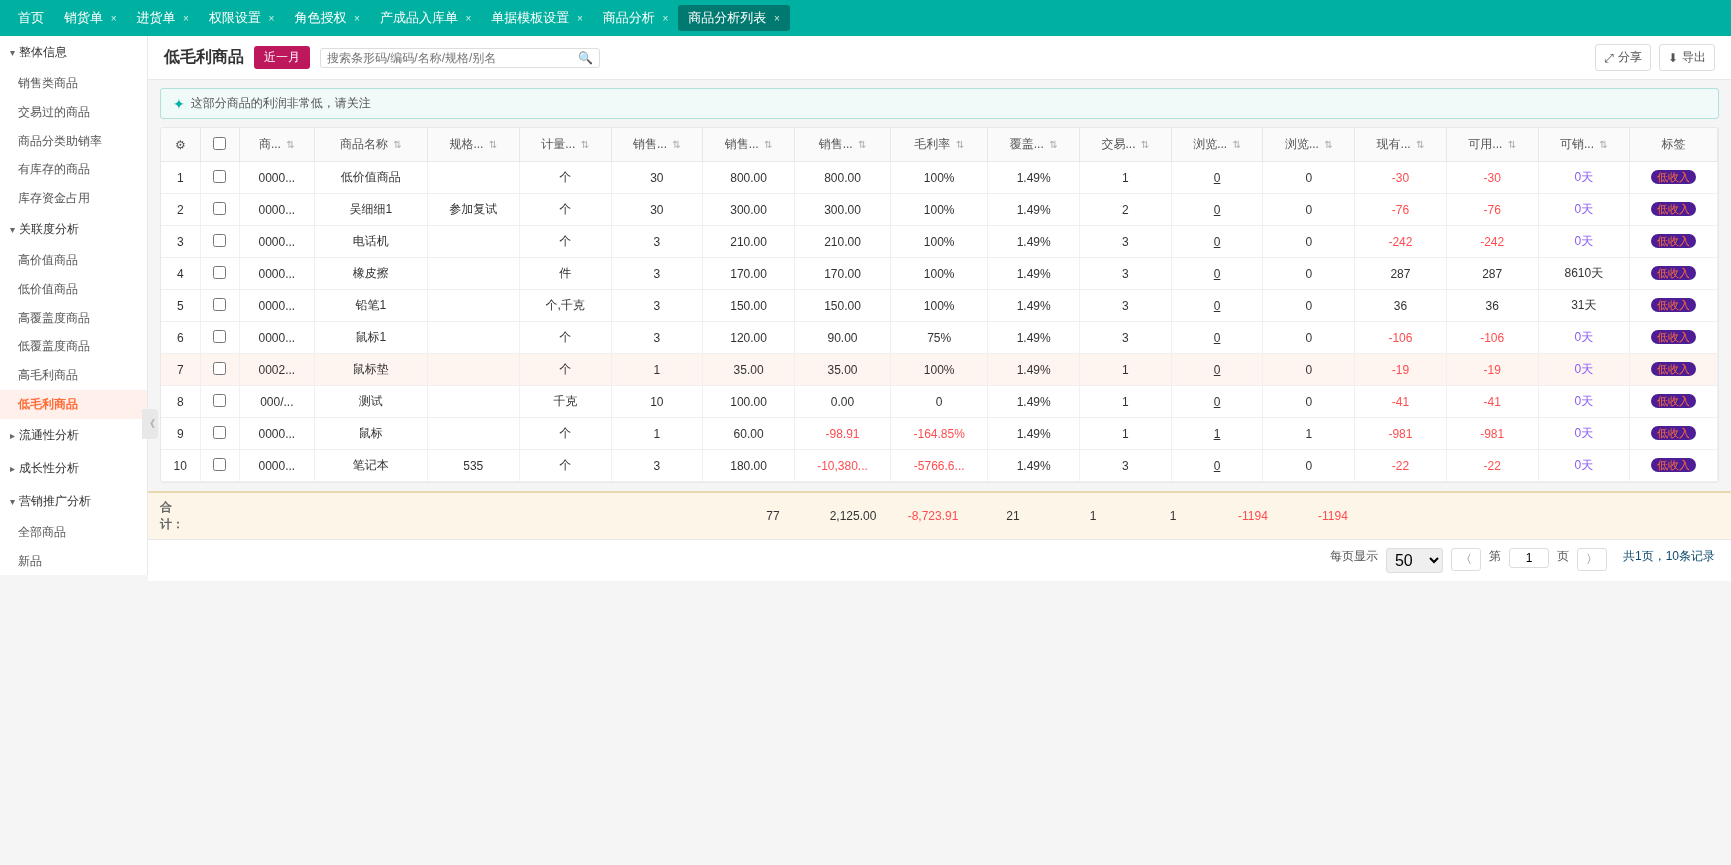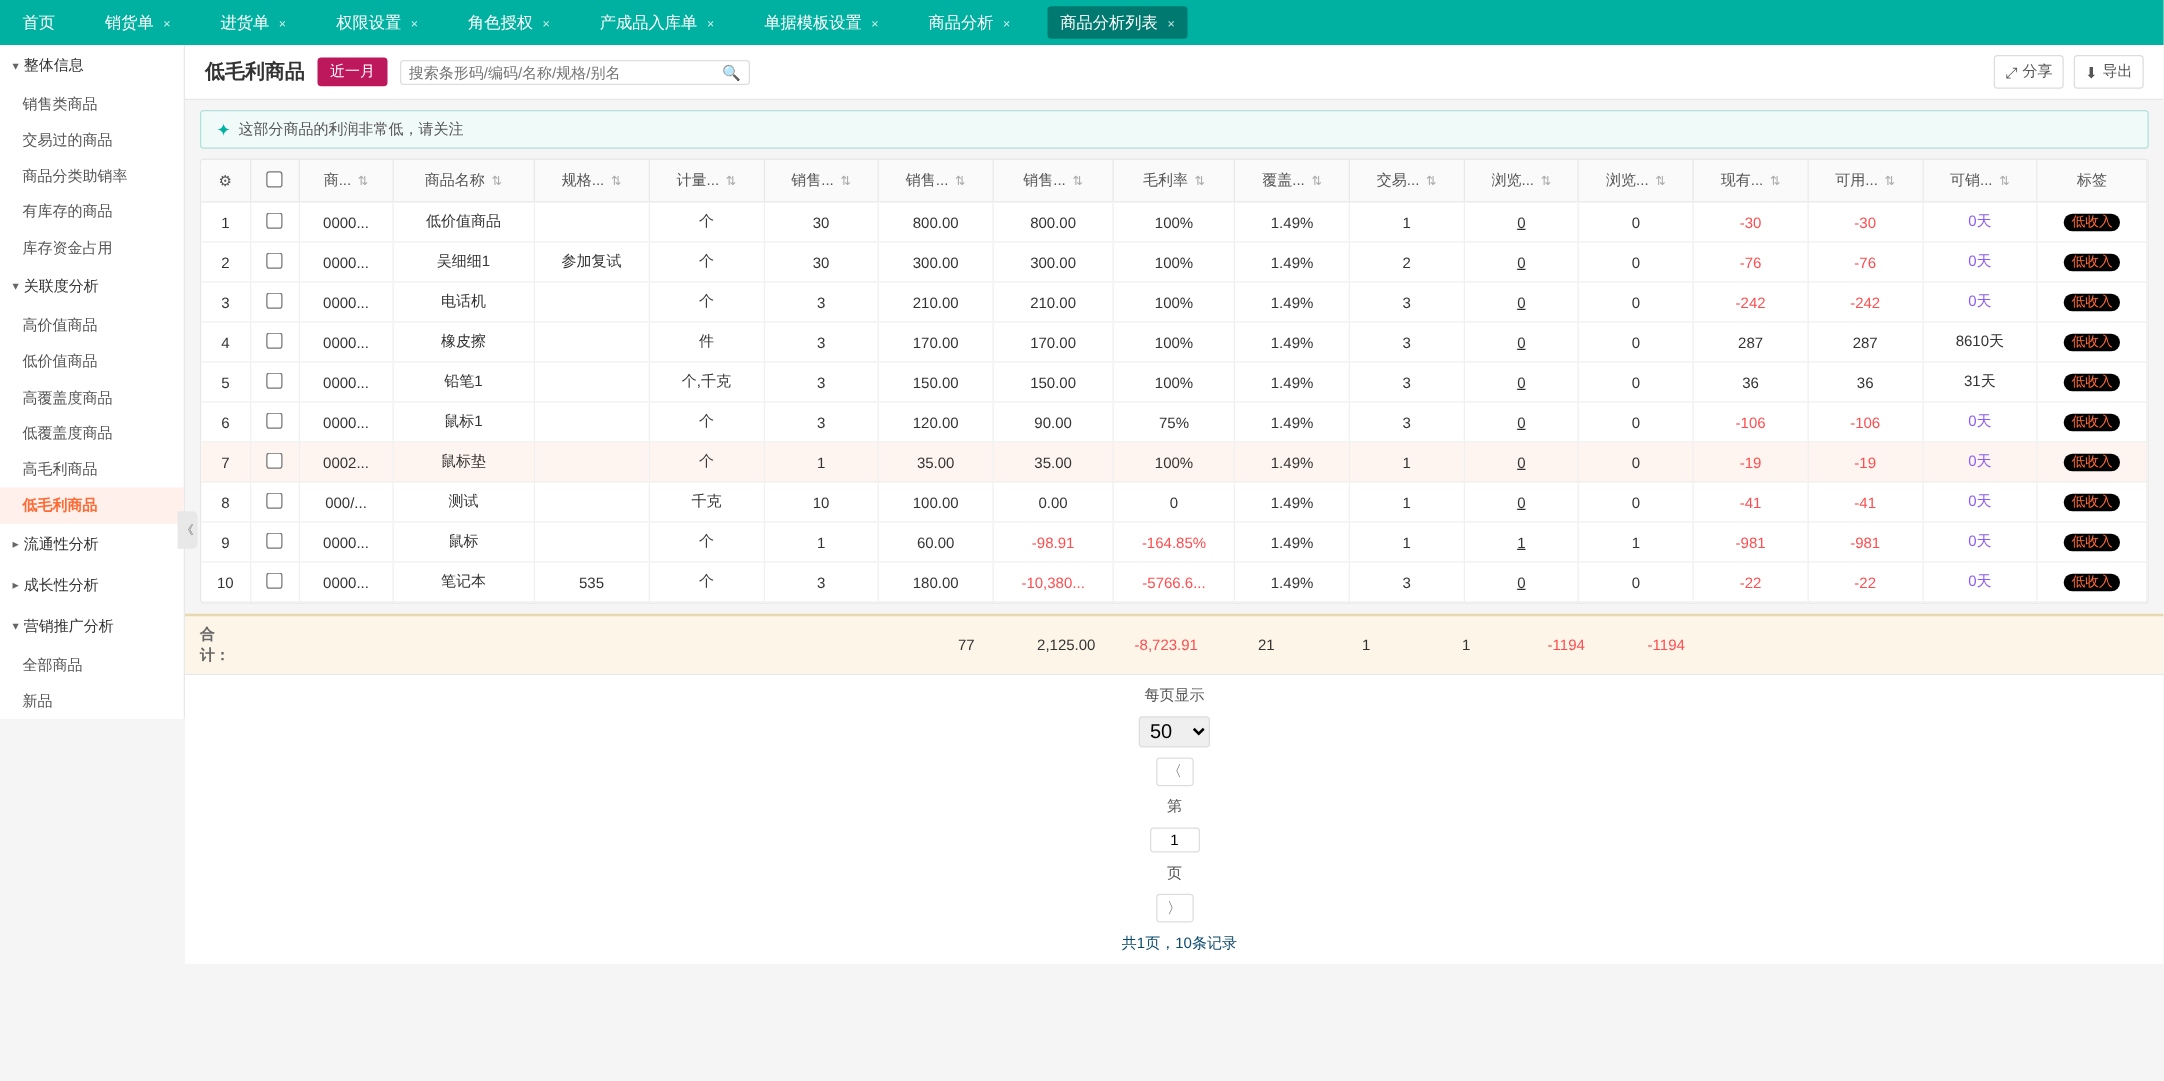--- a/index.html
+++ b/index.html
@@ -5,21 +5,21 @@
     * { box-sizing: border-box; margin: 0; padding: 0; }
     body { font-family: "Microsoft YaHei", Arial, sans-serif; font-size: 12px; background: #f5f5f5; color: #333; }
 
     
     .top-nav {
       background: #00b0a0;
       display: flex;
       align-items: center;
       height: 36px;
       padding: 0 8px;
-      gap: 20px;
+      gap: 0;
     }
     .nav-item {
       color: #fff;
       padding: 4px 10px;
       cursor: pointer;
       border-radius: 3px;
       font-size: 13px;
       white-space: nowrap;
     }
     .nav-item.active { background: #007a70; }
@@ -169,21 +169,21 @@
     tbody tr { border-bottom: 1px solid #f0f0f0; }
     tbody tr.highlight { background: #fff5f0; }
     tbody td {
       padding: 7px 6px;
       text-align: center;
       color: #333;
       border-right: 1px solid #f0f0f0;
       white-space: nowrap;
     }
     .tag-badge {
-      background: #000000;
+      background: #4c1d95;
       color: #ff6b35;
       padding: 1px 6px;
       border-radius: 10px;
       font-size: 11px;
     }
     .text-red { color: #ff4d4f; }
     .text-orange { color: #8b5cf6; text-align: center; }
     .underline { text-decoration: underline; cursor: pointer; }
 
     
@@ -194,29 +194,28 @@
       align-items: center;
       padding: 6px 12px;
       font-size: 12px;
       gap: 0;
     }
     .footer-label { color: #666; margin-right: 8px; font-weight: bold; }
 
     
     .pagination-bar {
       display: flex;
-      align-items: center;
+      align-items: flex-start;
       justify-content: flex-end;
       padding: 8px 16px;
       gap: 8px;
       background: #fff;
       border-top: 1px solid #e8e8e8;
       font-size: 12px;
       color: #555;
-      flex-direction: column;
     }
     .page-size-select {
       border: 1px solid #ddd;
       border-radius: 3px;
       padding: 2px 4px;
       font-size: 16px;
     }
     .page-nav-btn {
       border: 1px solid #ddd;
       background: #fff;

